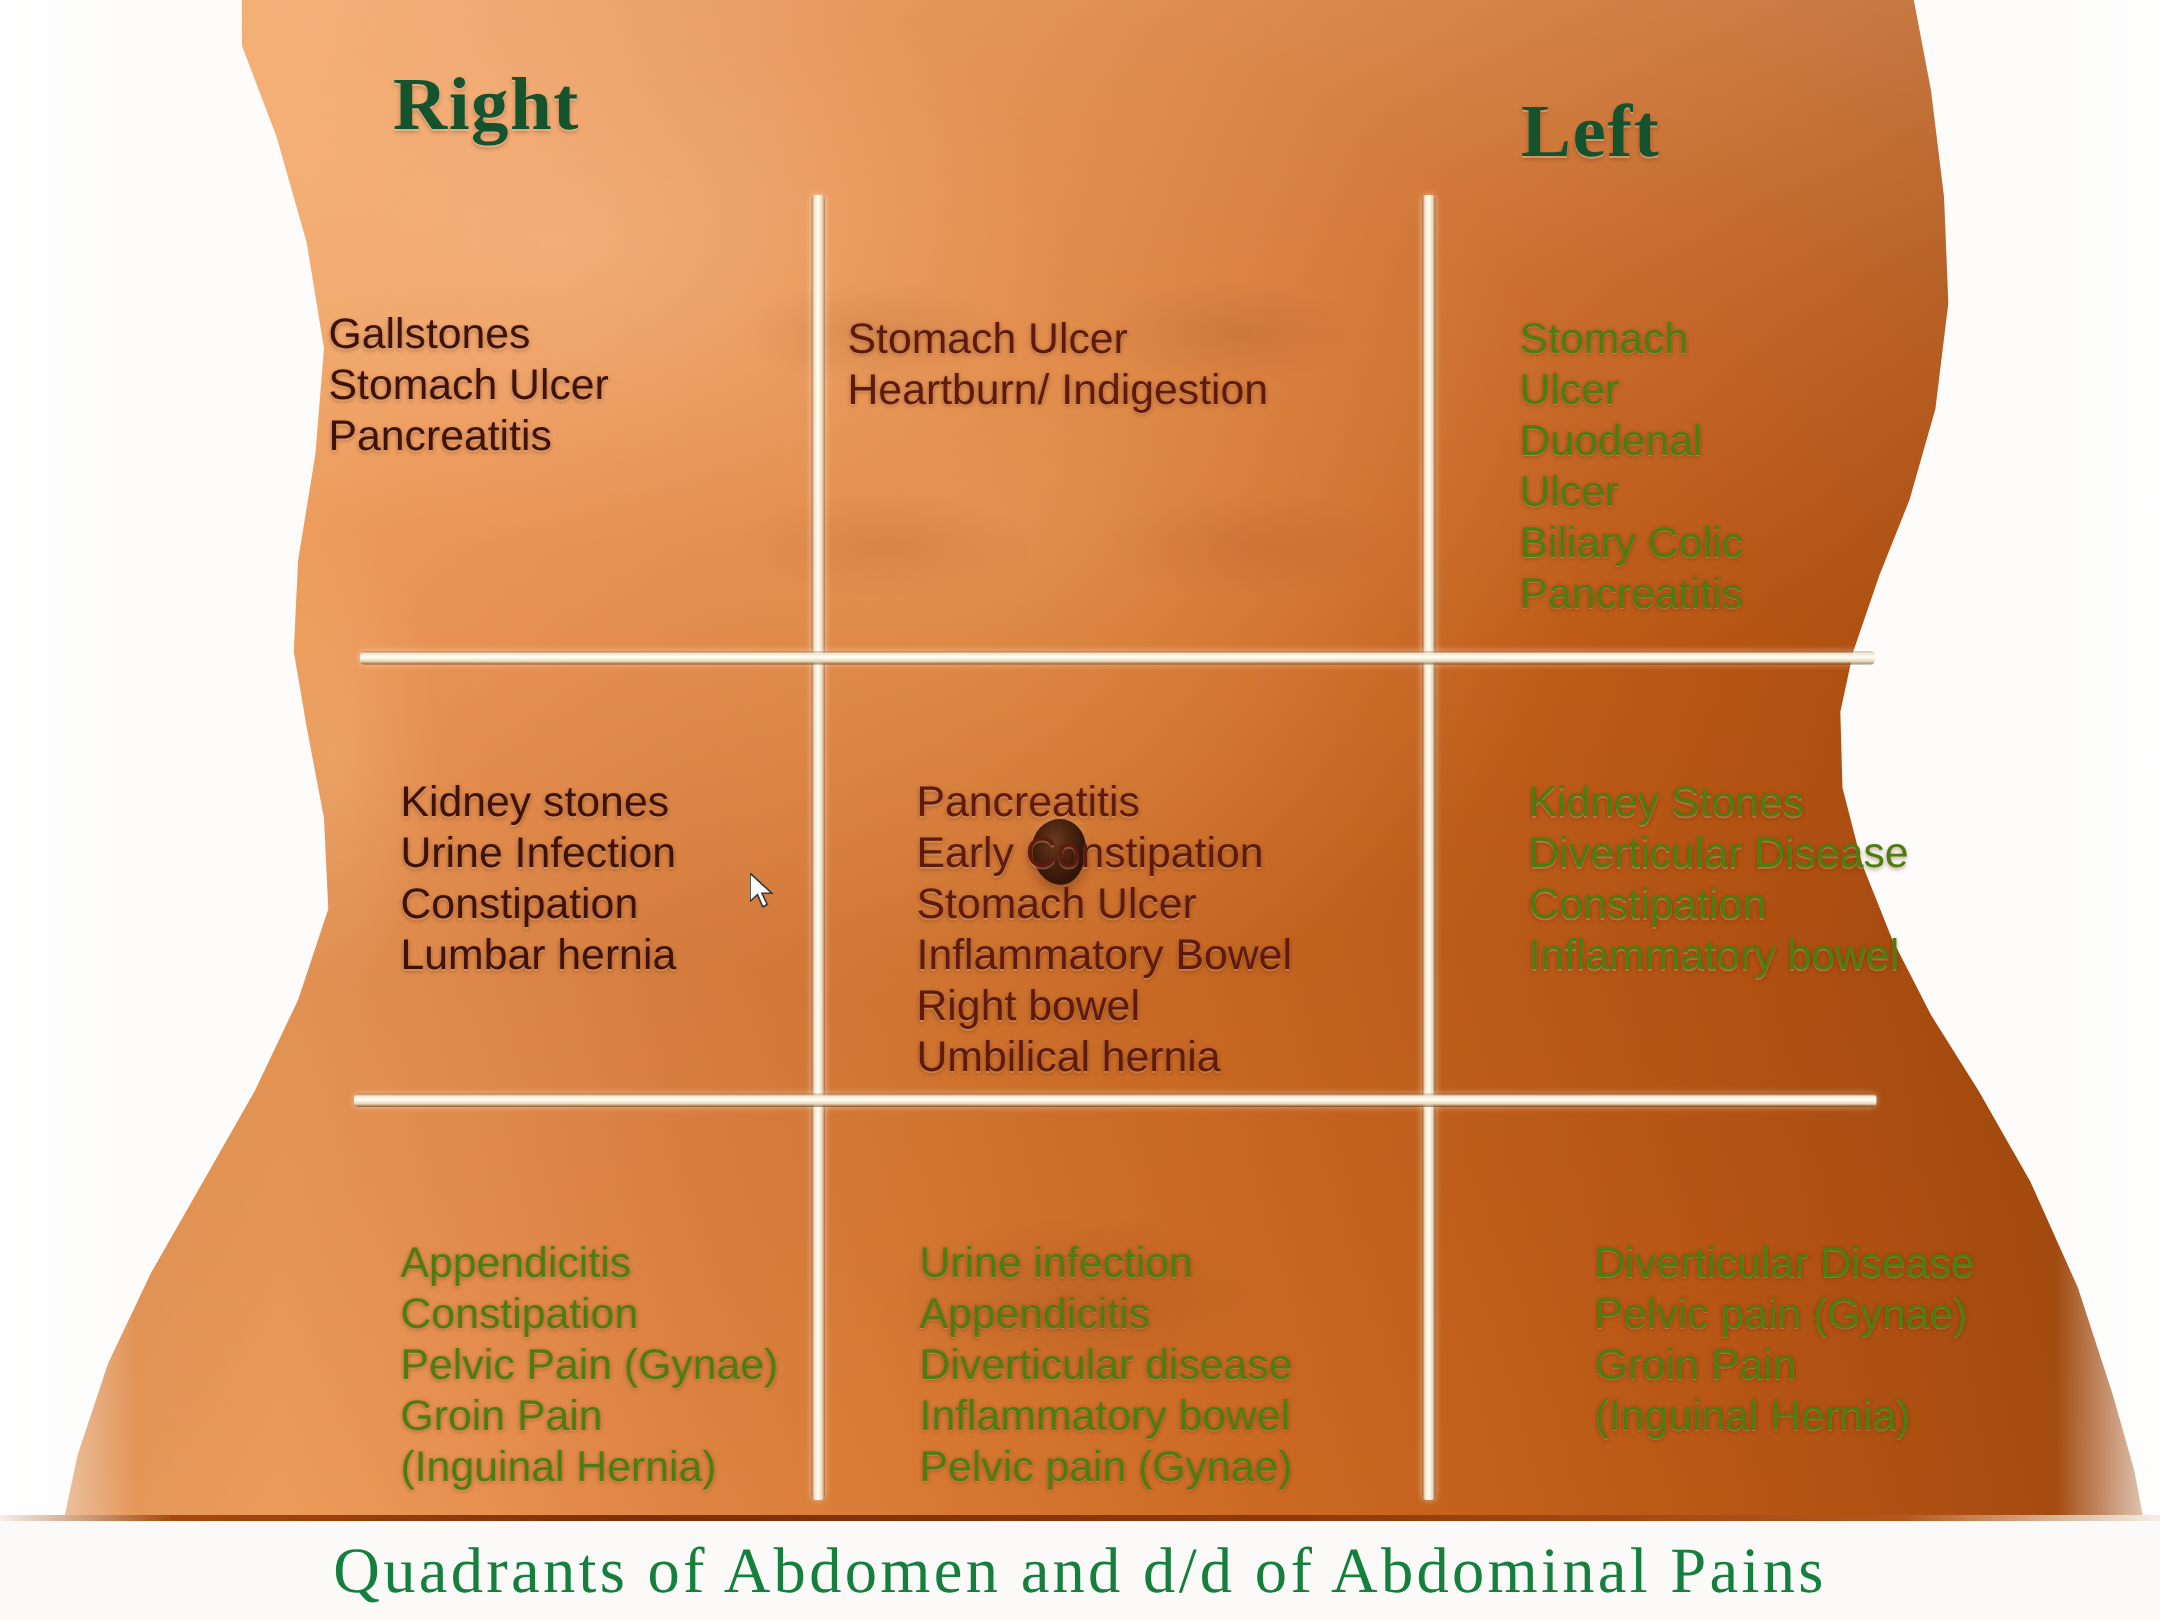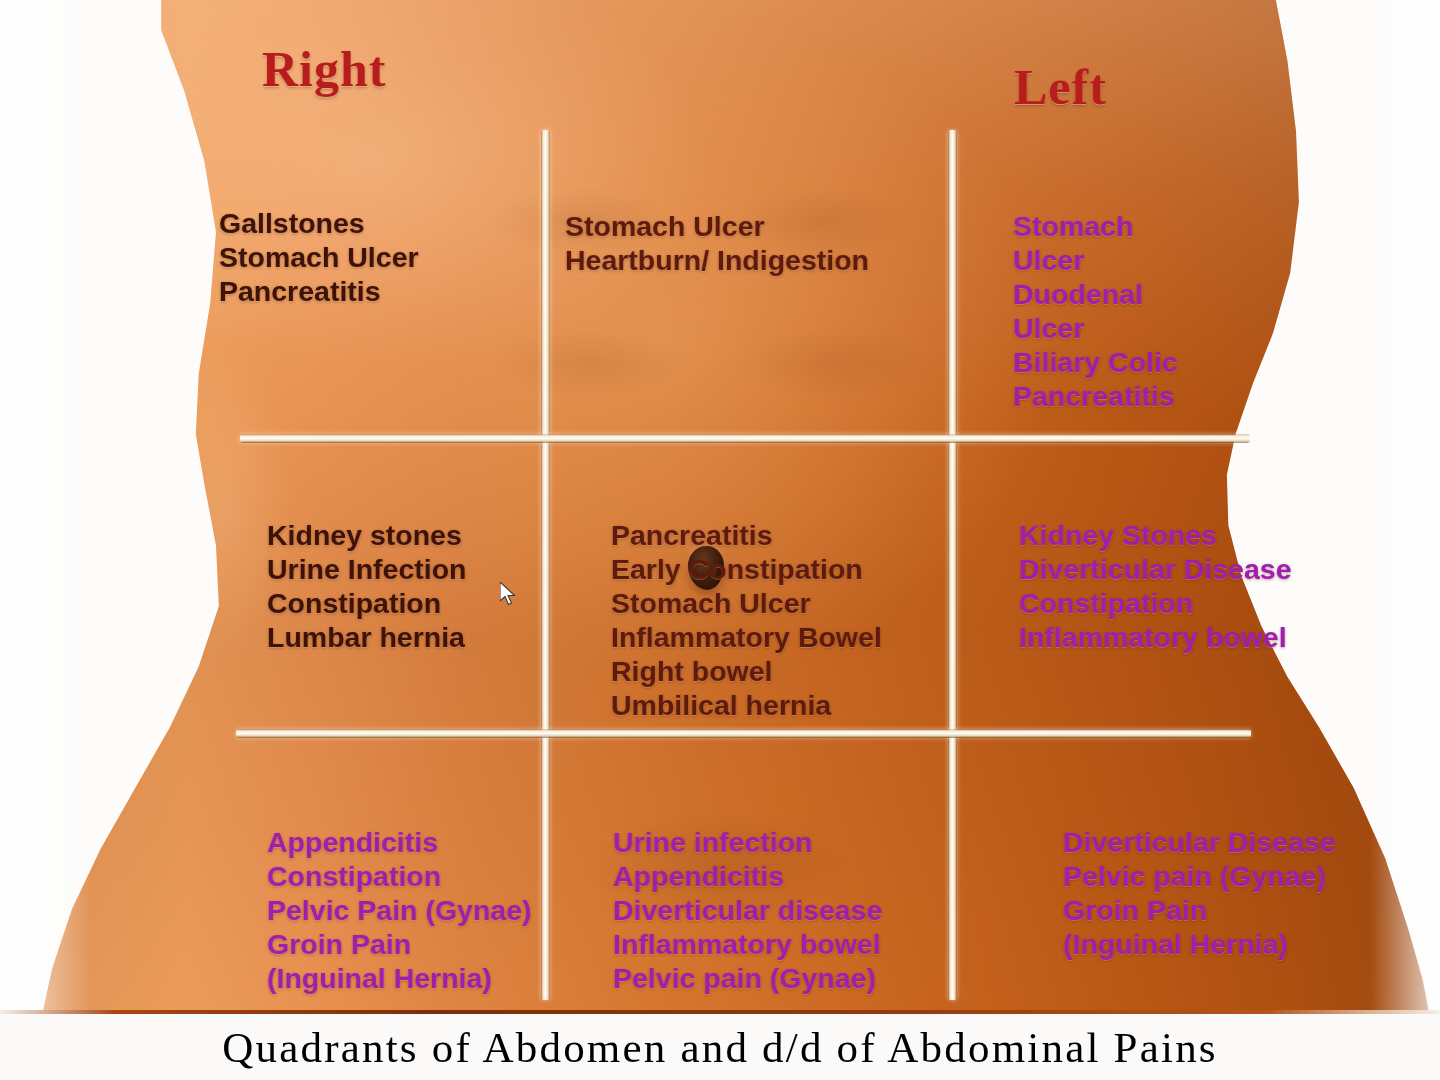--- a/index.html
+++ b/index.html
@@ -122,56 +122,56 @@
       rgba(120,60,20,0.30) 0%, #f3ead4 20%, #fffdf5 48%, #e6d8b8 76%, rgba(90,44,12,0.55) 100%);
     border-radius:3px;
     box-shadow:0 0 4px rgba(255,255,255,0.45);}
 
   
   .side-label{
     position:absolute;
     font-family:"Liberation Serif", serif;
     font-weight:bold;
     font-size:50px;
-    color:#b91c1c;
+    color:#14532d;
     letter-spacing:1px;
     text-shadow:0 1px 0 rgba(255,210,170,0.45), 0 2px 3px rgba(60,20,4,0.30);
     white-space:nowrap;
   }
 
   .cell{
     position:absolute;
     font-family:"Liberation Sans", sans-serif;
-    font-weight:bold;
+    font-weight:normal;
     font-size:28.5px;
     line-height:34px;
     color:#5e1a0c;
     text-shadow:0 1px 0 rgba(255,205,160,0.30), 0 1px 3px rgba(60,18,4,0.40);
     white-space:nowrap;
   }
   .cell.dark{color:#3e1206;}
-  .cell.deep{color:#a21caf;}
+  .cell.deep{color:#4d7c0f;}
   .cell .ln{display:block;}
 
   
   #caption-bar{
     position:absolute;left:0;top:1010px;width:1440px;height:70px;
     background:#fbfaf8;
     border-top:4px solid #7a2f0a;
     box-sizing:border-box;
     display:flex;align-items:center;justify-content:center;
   }
   #caption-bar:before{
     content:"";position:absolute;left:0;top:-4px;width:100%;height:4px;
     background:linear-gradient(to right,#f3efe7 0%,#a8480f 8%,#7d2e09 30%,#8e3a0c 60%,#b4561a 88%,#f4f0e8 100%);
   }
   #caption-text{
     font-family:"Liberation Serif", serif;
     font-size:43px;
-    color:#000000;
+    color:#15803d;
     letter-spacing:2.2px;
     white-space:nowrap;
   }
 
   
   #cursor{position:absolute;left:500px;top:582px;width:18px;height:26px;pointer-events:none;}
 </style>
 </head>
 <body>
 

